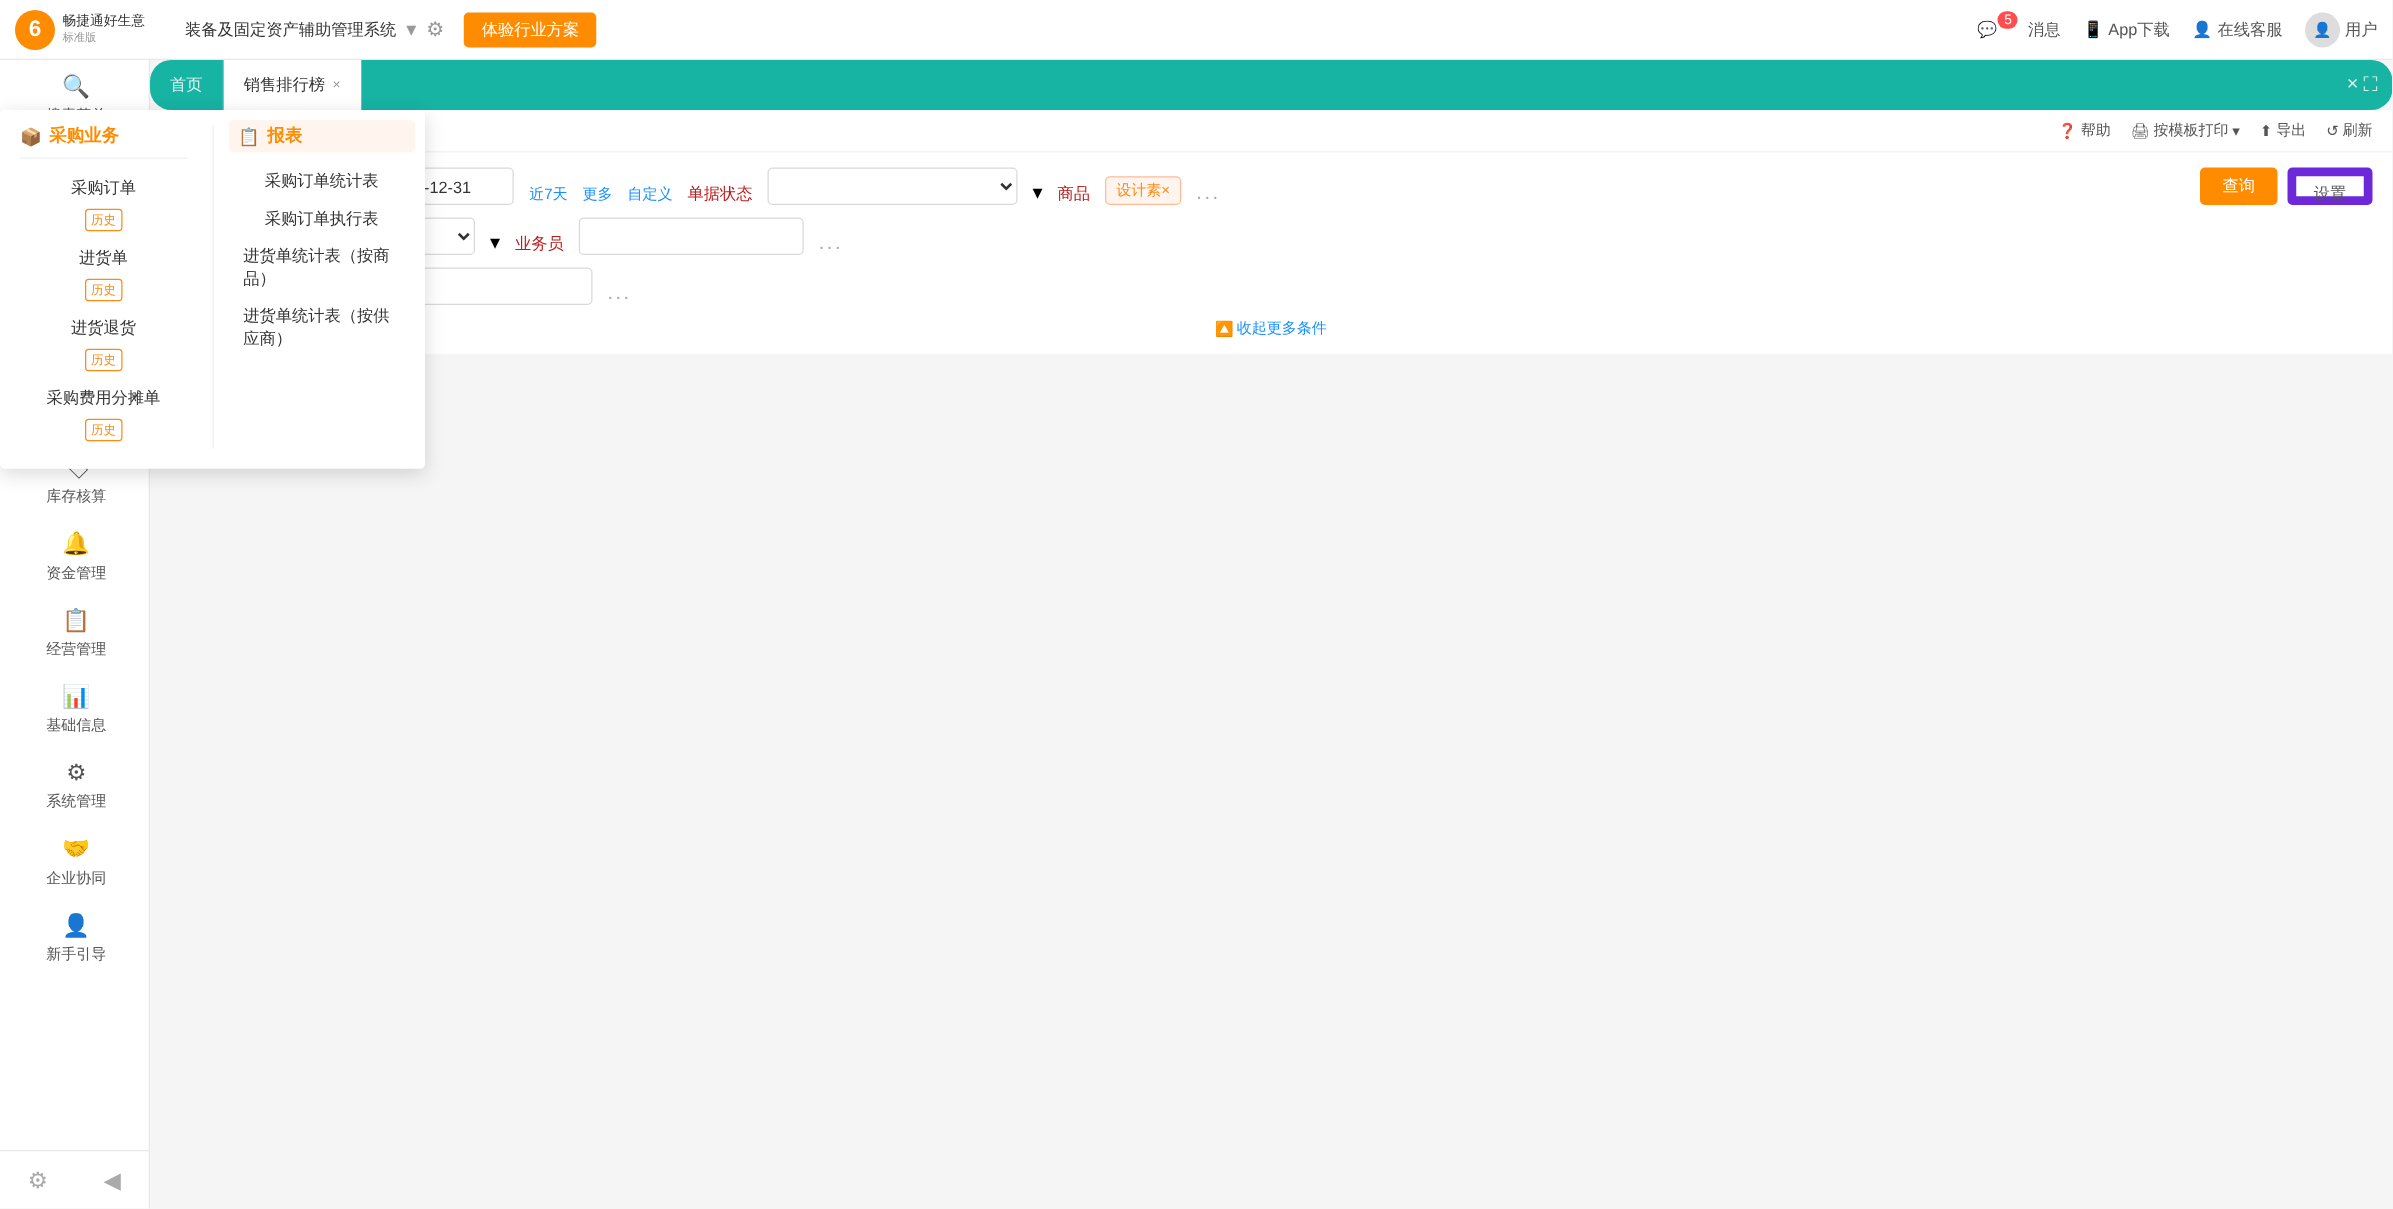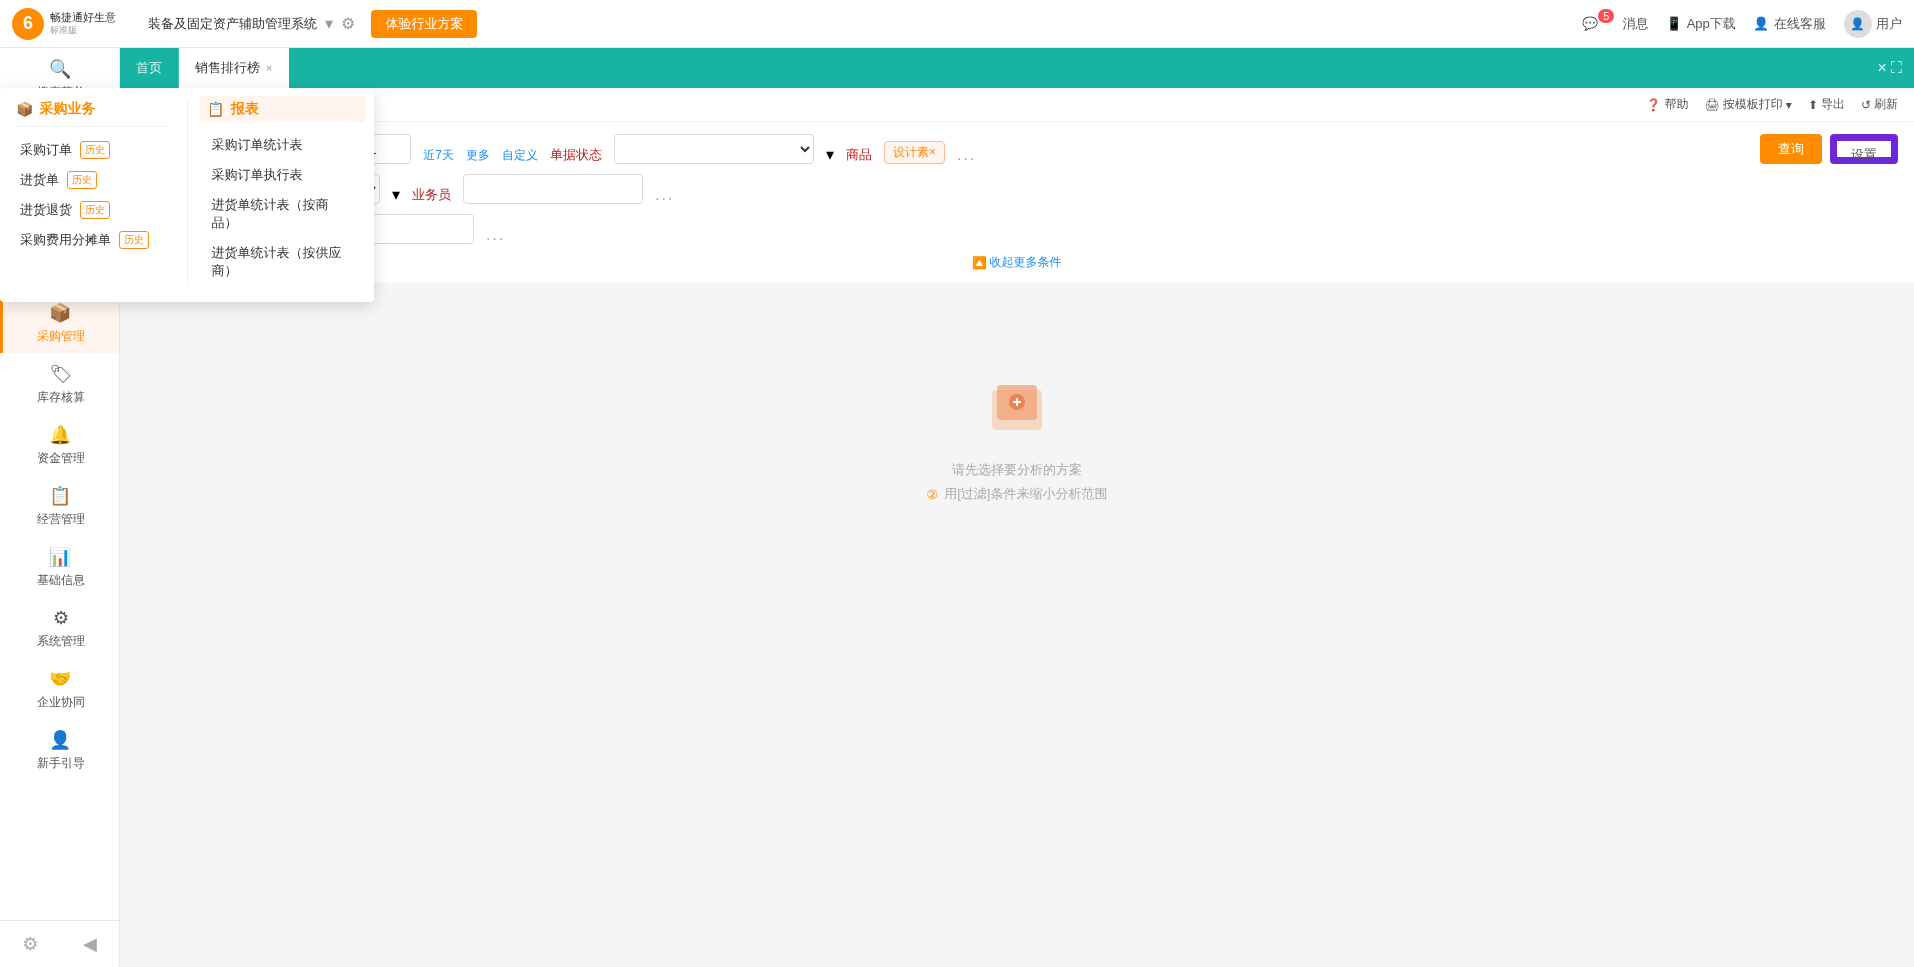--- a/index.html
+++ b/index.html
@@ -123,20 +123,21 @@
     }
 
     
     .tabs-bar {
       height: 40px;
       background: #17b3a3;
       display: flex;
       align-items: center;
       padding: 0 0;
       flex-shrink: 0;
+      border-radius: 17px;
     }
     .tab {
       height: 40px;
       padding: 0 16px;
       display: flex;
       align-items: center;
       font-size: 13px;
       cursor: pointer;
       color: rgba(255,255,255,0.85);
       gap: 6px;
@@ -273,20 +274,21 @@
       border-bottom: 1px solid #f0f0f0;
       margin-bottom: 8px;
     }
     .dropdown-col-title.reports { color: #ff8c00; background: #fff5ee; padding: 4px 8px; border-radius: 4px; margin: -4px -8px 8px; border-bottom: none; }
     .dropdown-item {
       display: flex; align-items: center; gap: 8px;
       padding: 6px 4px;
       font-size: 13px; color: #333;
       cursor: pointer;
       border-radius: 4px;
+      flex-direction: column;
     }
     .hist-badge {
       background: #fff; border: 1px solid #fa8c16; color: #fa8c16;
       font-size: 10px; padding: 1px 4px; border-radius: 3px;
     }
     .dropdown-divider {
       width: 1px;
       background: #f0f0f0;
       margin: 0 4px;
     }
@@ -495,36 +497,20 @@
         </div>
 
         <div style="display:flex;justify-content:center;margin-top:4px;">
           <button class="collapse-btn">
             <span>🔼</span>
             <span>收起更多条件</span>
           </button>
         </div>
       </div>
 
-      <div class="empty-state">
-        <div class="empty-icon">
-          <svg width="80" height="80" viewBox="0 0 80 80">
-            <rect x="15" y="25" width="50" height="40" rx="4" fill="#f5c5a0" opacity="0.6"></rect>
-            <rect x="20" y="20" width="40" height="35" rx="4" fill="#f0a070" opacity="0.7"></rect>
-            <circle cx="40" cy="37" r="8" fill="#e8784a" opacity="0.8"></circle>
-            <line x1="36" y1="37" x2="44" y2="37" stroke="white" stroke-width="2"></line>
-            <line x1="40" y1="33" x2="40" y2="41" stroke="white" stroke-width="2"></line>
-          </svg>
-        </div>
-        <div style="color:#aaa;font-size:13px;display:flex;align-items:center;gap:6px;">请先选择要分析的方案</div>
-        <div style="color:#aaa;font-size:13px;display:flex;align-items:center;gap:6px;margin-top:6px;">
-          <span style="color:#fa8c16;">②</span>
-          <span>用[过滤]条件来缩小分析范围</span>
-        </div>
-      </div>
     </div>
   </div>
 </div>
 
 <div class="dropdown-menu" style="left:0px;top:88px;">
   <div class="dropdown-columns">
 
     <div class="dropdown-col">
       <div class="dropdown-col-title">
         <span>📦</span>

